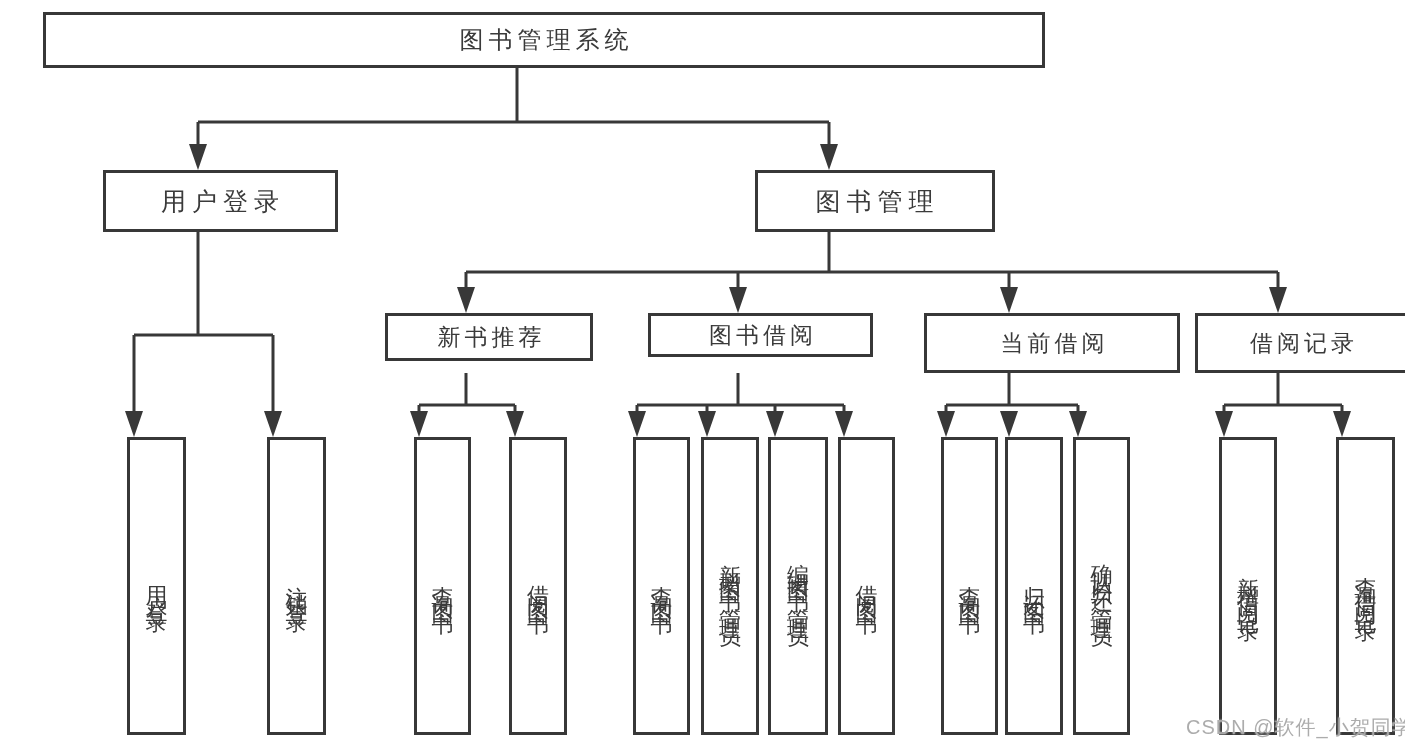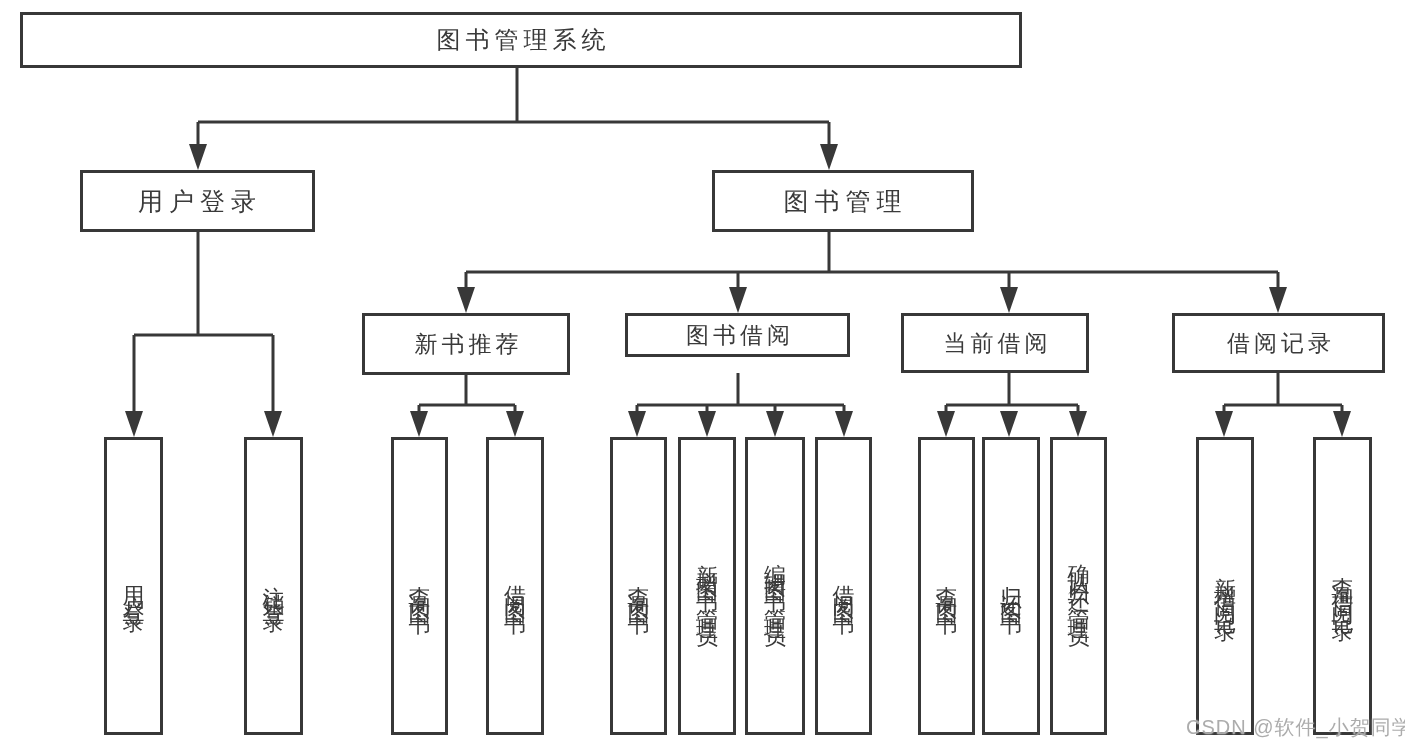--- a/index.html
+++ b/index.html
@@ -15,20 +15,21 @@
   #wires { position: absolute; left: 0; top: 0; pointer-events: none; }
   .box {
     position: absolute;
     background: #ffffff;
     border: 3px solid #383838;
     box-sizing: border-box;
     display: flex;
     align-items: center;
     justify-content: center;
     text-align: center;
+    margin-left: 23px;
   }
   .lv1 { font-size: 24px; letter-spacing: 5px; }
   .lv2 { font-size: 25px; letter-spacing: 6px; }
   .lv3 { font-size: 23px; letter-spacing: 4px; }
   .lv1 span, .lv2 span, .lv3 span { text-indent: 5px; white-space: nowrap; }
   .vbox .vtext {
     writing-mode: vertical-rl;
     text-orientation: mixed;
     font-size: 22px;
     letter-spacing: 9px;
@@ -90,31 +91,31 @@
     </g>
   </svg>
 
   <div class="box lv1" style="left:20px; top:12px; width:1002px; height:56px;">
     <span>图书管理系统</span>
   </div>
 
   <div class="box lv2" style="left:80px; top:170px; width:235px; height:62px;">
     <span>用户登录</span>
   </div>
-  <div class="box lv2" style="left:712px; top:170px; width:262px; height:62px;">
+  <div class="box lv2" style="left:732px; top:170px; width:240px; height:62px;">
     <span>图书管理</span>
   </div>
 
-  <div class="box lv3" style="left:362px; top:313px; width:208px; height:62px;justify-content:center;">
+  <div class="box lv3" style="left:362px; top:313px; width:208px; height:48px;justify-content:center;">
     <span>新书推荐</span>
   </div>
   <div class="box lv3" style="left:625px; top:313px; width:225px; height:44px;">
     <span>图书借阅</span>
   </div>
-  <div class="box lv3" style="left:901px; top:313px; width:188px; height:60px;">
+  <div class="box lv3" style="left:901px; top:313px; width:256px; height:60px;">
     <span>当前借阅</span>
   </div>
   <div class="box lv3" style="left:1172px; top:313px; width:213px; height:60px;">
     <span>借阅记录</span>
   </div>
 
   <div class="box vbox" style="left:104px; top:437px; width:59px; height:298px;">
     <span class="vtext">用户登录</span>
   </div>
   <div class="box vbox" style="left:244px; top:437px; width:59px; height:298px;">

